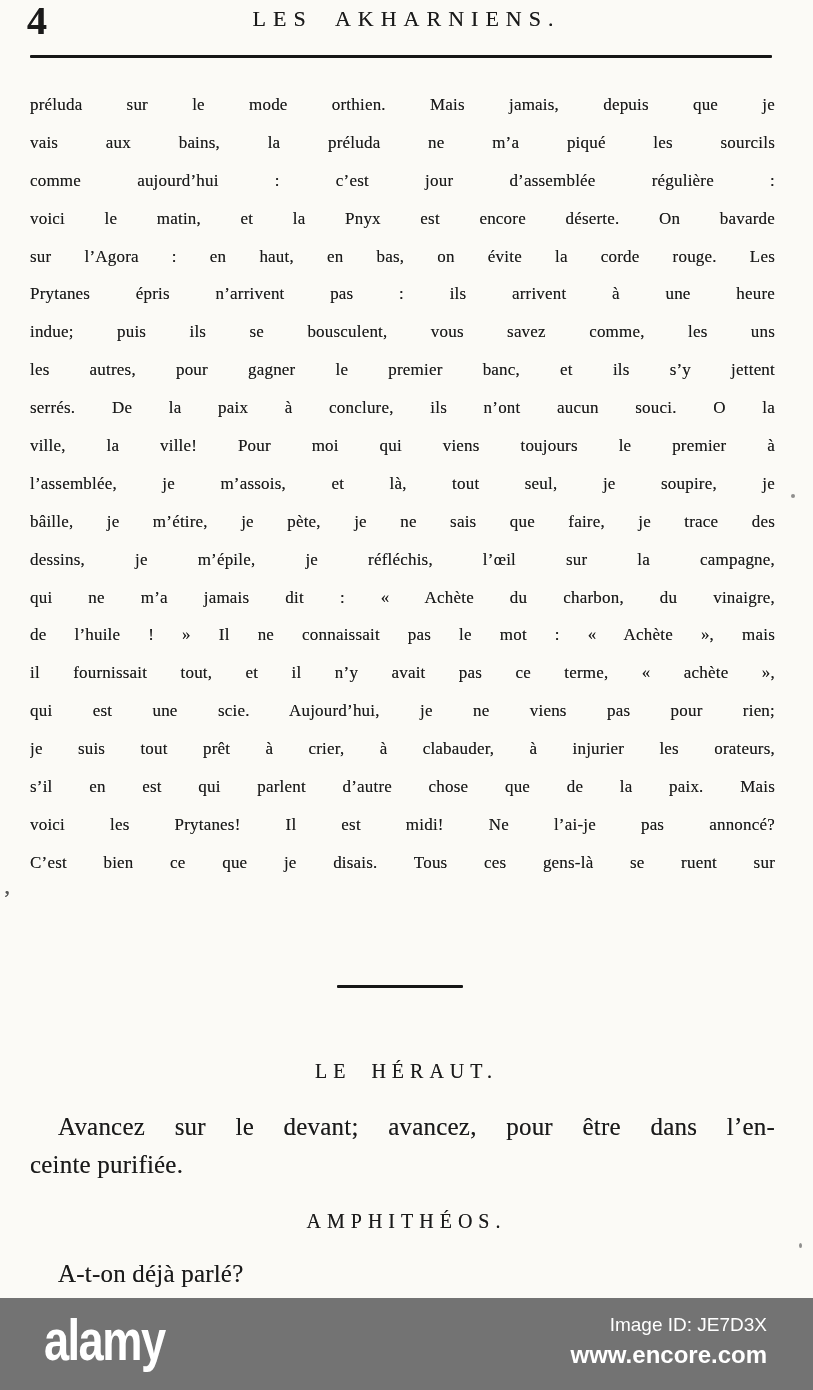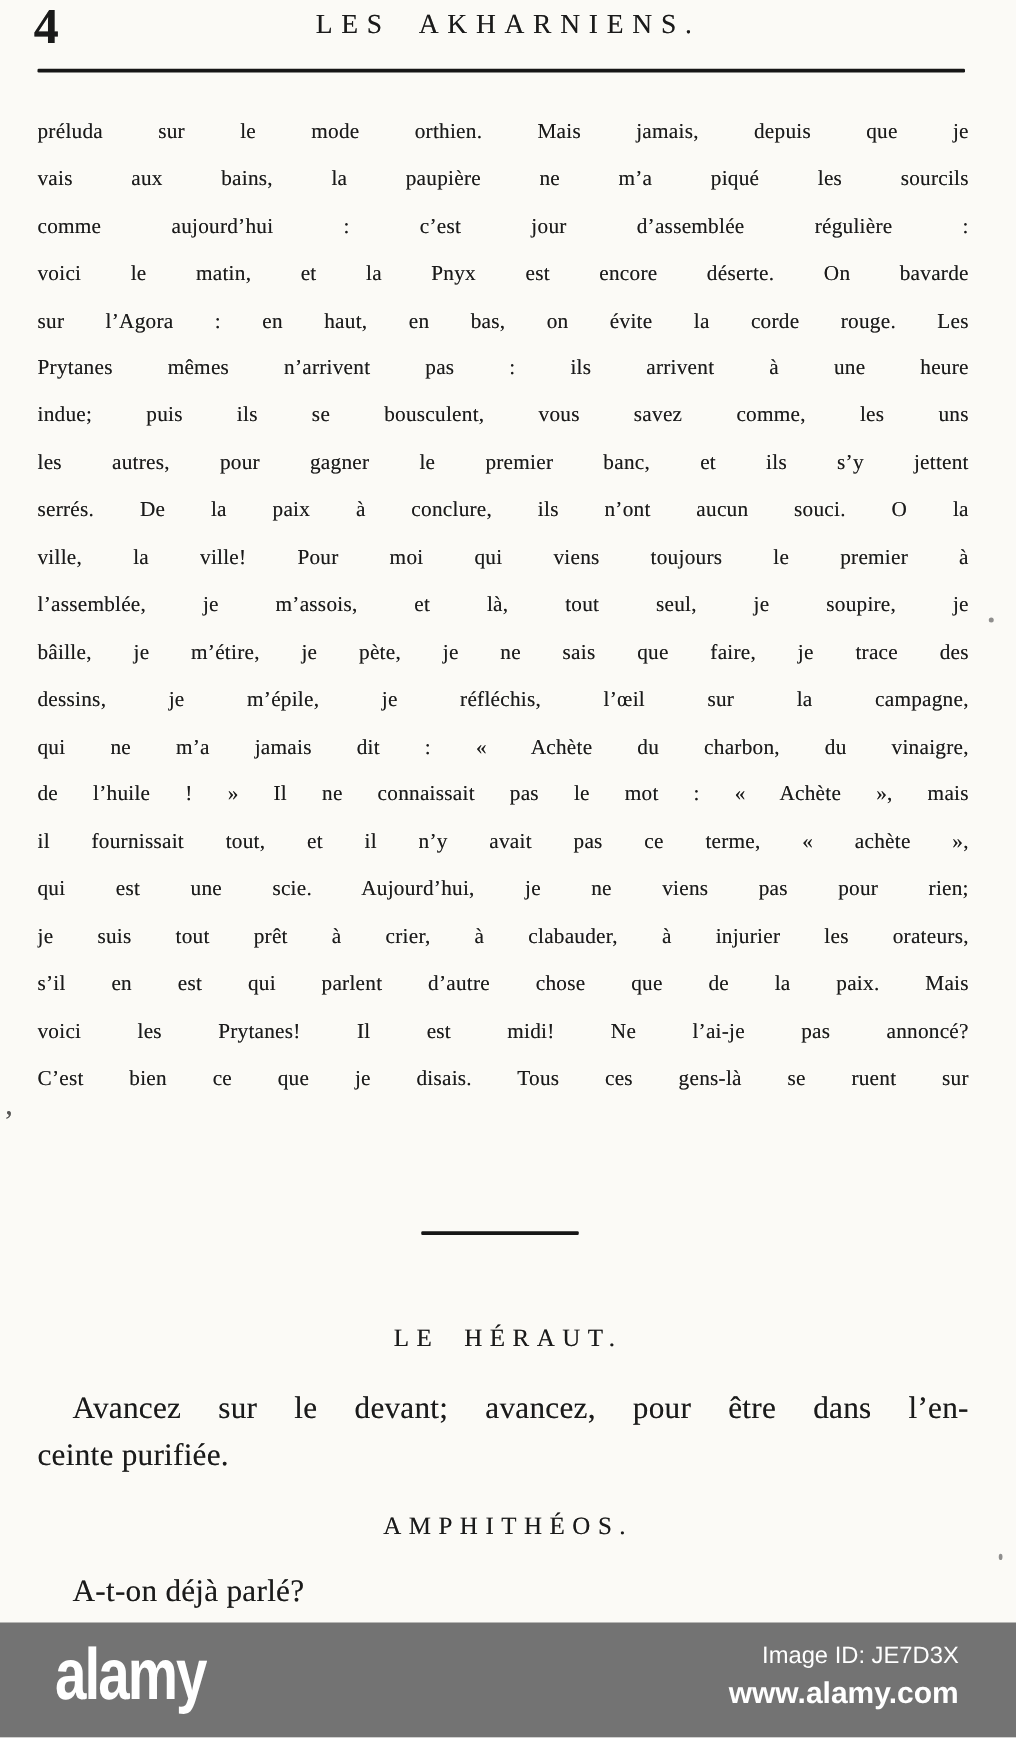--- a/index.html
+++ b/index.html
@@ -85,25 +85,25 @@
 <body>
 
 <div class="page">
 
   <div class="pagenum">4</div>
   <div class="running-title">LES AKHARNIENS.</div>
   <div class="header-rule"></div>
 
   <div class="bodytext">
     <div class="line">préluda sur le mode orthien. Mais jamais, depuis que je</div>
-    <div class="line">vais aux bains, la paupière ne m’a piqué les sourcils</div>
+    <div class="line">vais aux bains, la préluda ne m’a piqué les sourcils</div>
     <div class="line">comme aujourd’hui : c’est jour d’assemblée régulière :</div>
     <div class="line">voici le matin, et la Pnyx est encore déserte. On bavarde</div>
     <div class="line">sur l’Agora : en haut, en bas, on évite la corde rouge. Les</div>
-    <div class="line">Prytanes mêmes n’arrivent pas : ils arrivent à une heure</div>
+    <div class="line">Prytanes épris n’arrivent pas : ils arrivent à une heure</div>
     <div class="line">indue; puis ils se bousculent, vous savez comme, les uns</div>
     <div class="line">les autres, pour gagner le premier banc, et ils s’y jettent</div>
     <div class="line">serrés. De la paix à conclure, ils n’ont aucun souci. O la</div>
     <div class="line">ville, la ville! Pour moi qui viens toujours le premier à</div>
     <div class="line">l’assemblée, je m’assois, et là, tout seul, je soupire, je</div>
     <div class="line">bâille, je m’étire, je pète, je ne sais que faire, je trace des</div>
     <div class="line">dessins, je m’épile, je réfléchis, l’œil sur la campagne,</div>
     <div class="line">qui ne m’a jamais dit : « Achète du charbon, du vinaigre,</div>
     <div class="line">de l’huile ! » Il ne connaissait pas le mot : « Achète », mais</div>
     <div class="line">il fournissait tout, et il n’y avait pas ce terme, « achète »,</div>
@@ -124,17 +124,17 @@
   <div class="dialogue dialogue--a dialogue--justified">Avancez sur le devant; avancez, pour être dans l’en-</div>
   <div class="dialogue dialogue--b">ceinte purifiée.</div>
 
   <div class="speaker speaker--amphitheos">AMPHITHÉOS.</div>
   <div class="dialogue dialogue--c">A-t-on déjà parlé?</div>
 
   <div class="wm-bar">
     <div class="wm-logo">alamy</div>
     <div class="wm-right">
       <div class="wm-id">Image ID: JE7D3X</div>
-      <div class="wm-url">www.alamy.com</div>
+      <div class="wm-url">www.encore.com</div>
     </div>
   </div>
 
 </div>
 
 </body></html>

